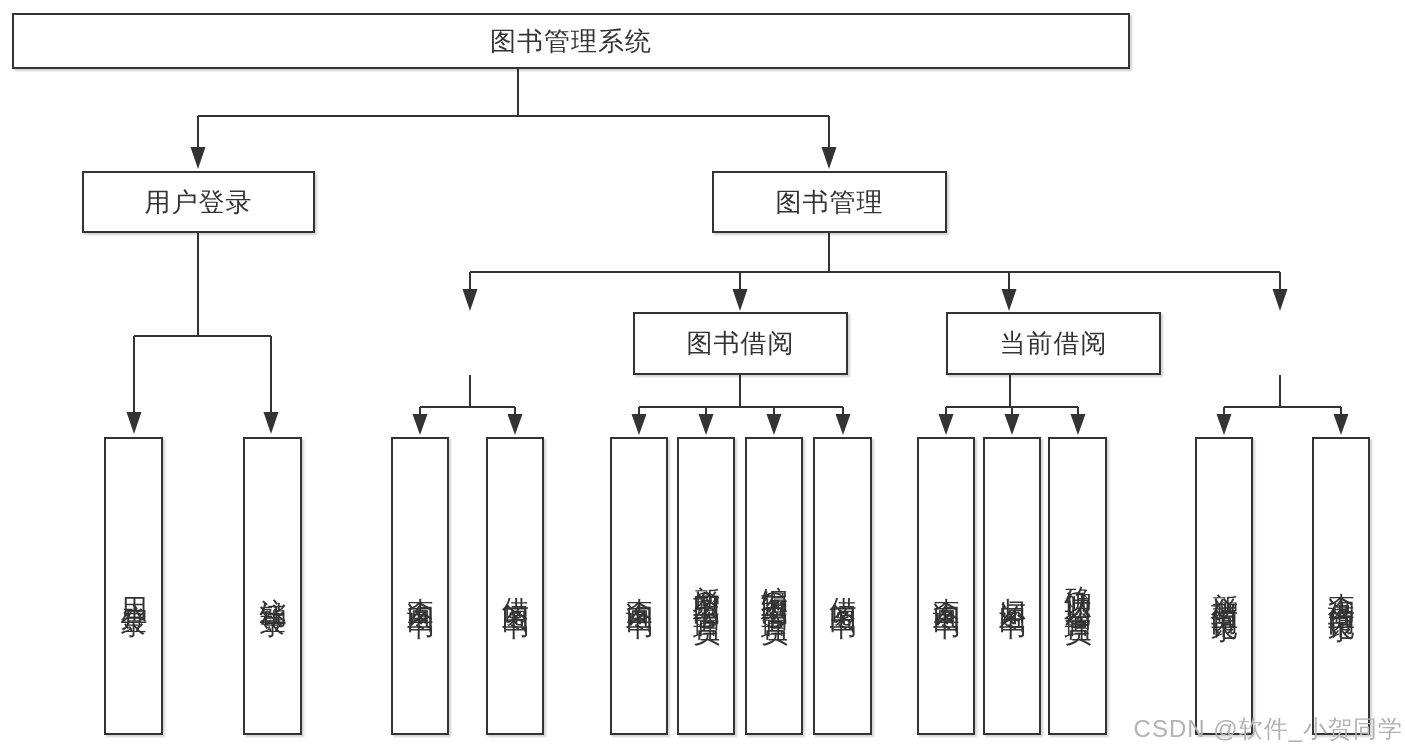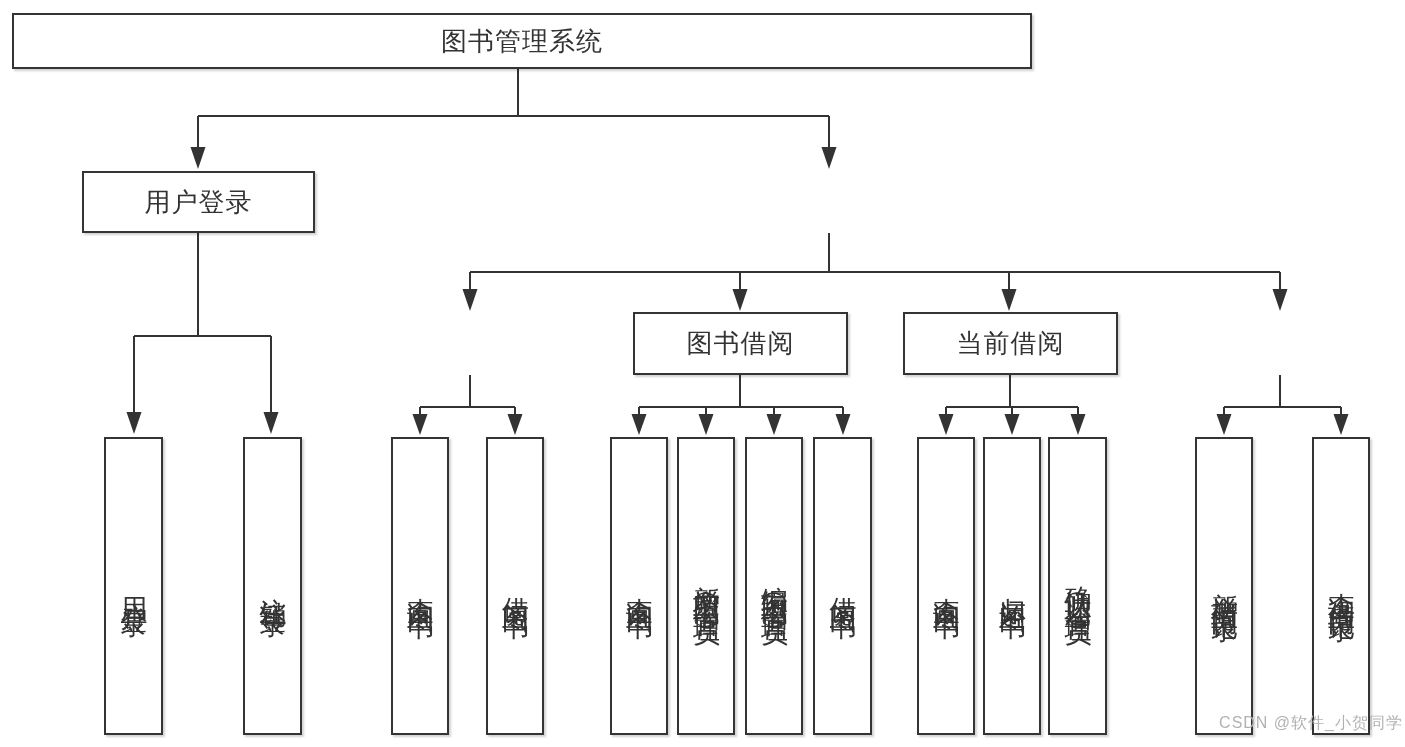--- a/index.html
+++ b/index.html
@@ -16,21 +16,21 @@
     box-shadow:2px 2px 2px rgba(0,0,0,0.18);
     display:flex; align-items:center; justify-content:center;
   }
   .hlabel { font-size:26px; letter-spacing:1px; white-space:nowrap; }
   .vlabel {
     writing-mode:vertical-rl; text-orientation:mixed;
     font-size:27px; letter-spacing:5px; line-height:1;
   }
   .watermark {
     position:absolute; top:713px; right:2px; z-index:5;
-    font-size:16px; color:#b2b2b2; letter-spacing:1px; white-space:nowrap;
+    font-size:24px; color:#b2b2b2; letter-spacing:1px; white-space:nowrap;
   }
 </style>
 </head>
 <body>
 
 <div class="canvas">
 
   <svg class="wires" viewBox="0 0 1405 747" xmlns="http://www.w3.org/2000/svg">
     <g stroke="#333333" stroke-width="2" fill="none">
       <path d="M518 69 V116 M198 116 H829 M198 116 V147 M829 116 V147"></path>
@@ -57,32 +57,35 @@
       <polygon points="766.5,414 781.5,414 774,435"></polygon>
       <polygon points="835.5,414 850.5,414 843,435"></polygon>
       <polygon points="938.5,414 953.5,414 946,435"></polygon>
       <polygon points="1004.5,414 1019.5,414 1012,435"></polygon>
       <polygon points="1070.5,414 1085.5,414 1078,435"></polygon>
       <polygon points="1216.5,414 1231.5,414 1224,435"></polygon>
       <polygon points="1333.5,414 1348.5,414 1341,435"></polygon>
     </g>
   </svg>
 
-  <div class="box" style="left:12px; top:13px; width:1020px; height:56px;">
+  <div class="box" style="left:12px; top:13px; width:1118px; height:56px;">
     <span class="hlabel">图书管理系统</span>
   </div>
 
   <div class="box" style="left:82px; top:171px; width:233px; height:62px;">
     <span class="hlabel">用户登录</span>
   </div>
+  <div class="box" style="left:712px; top:171px; width:235px; height:62px;">
+    <span class="hlabel">图书管理</span>
+  </div>
 
   <div class="box" style="left:633px; top:312px; width:215px; height:63px;">
     <span class="hlabel">图书借阅</span>
   </div>
-  <div class="box" style="left:903px; top:312px; width:215px; height:63px;">
+  <div class="box" style="left:946px; top:312px; width:215px; height:63px;">
     <span class="hlabel">当前借阅</span>
   </div>
 
   <div class="box" style="left:104px; top:437px; width:59px; height:298px;">
     <span class="vlabel">用户登录</span>
   </div>
   <div class="box" style="left:243px; top:437px; width:59px; height:298px;">
     <span class="vlabel">注销登录</span>
   </div>
 

